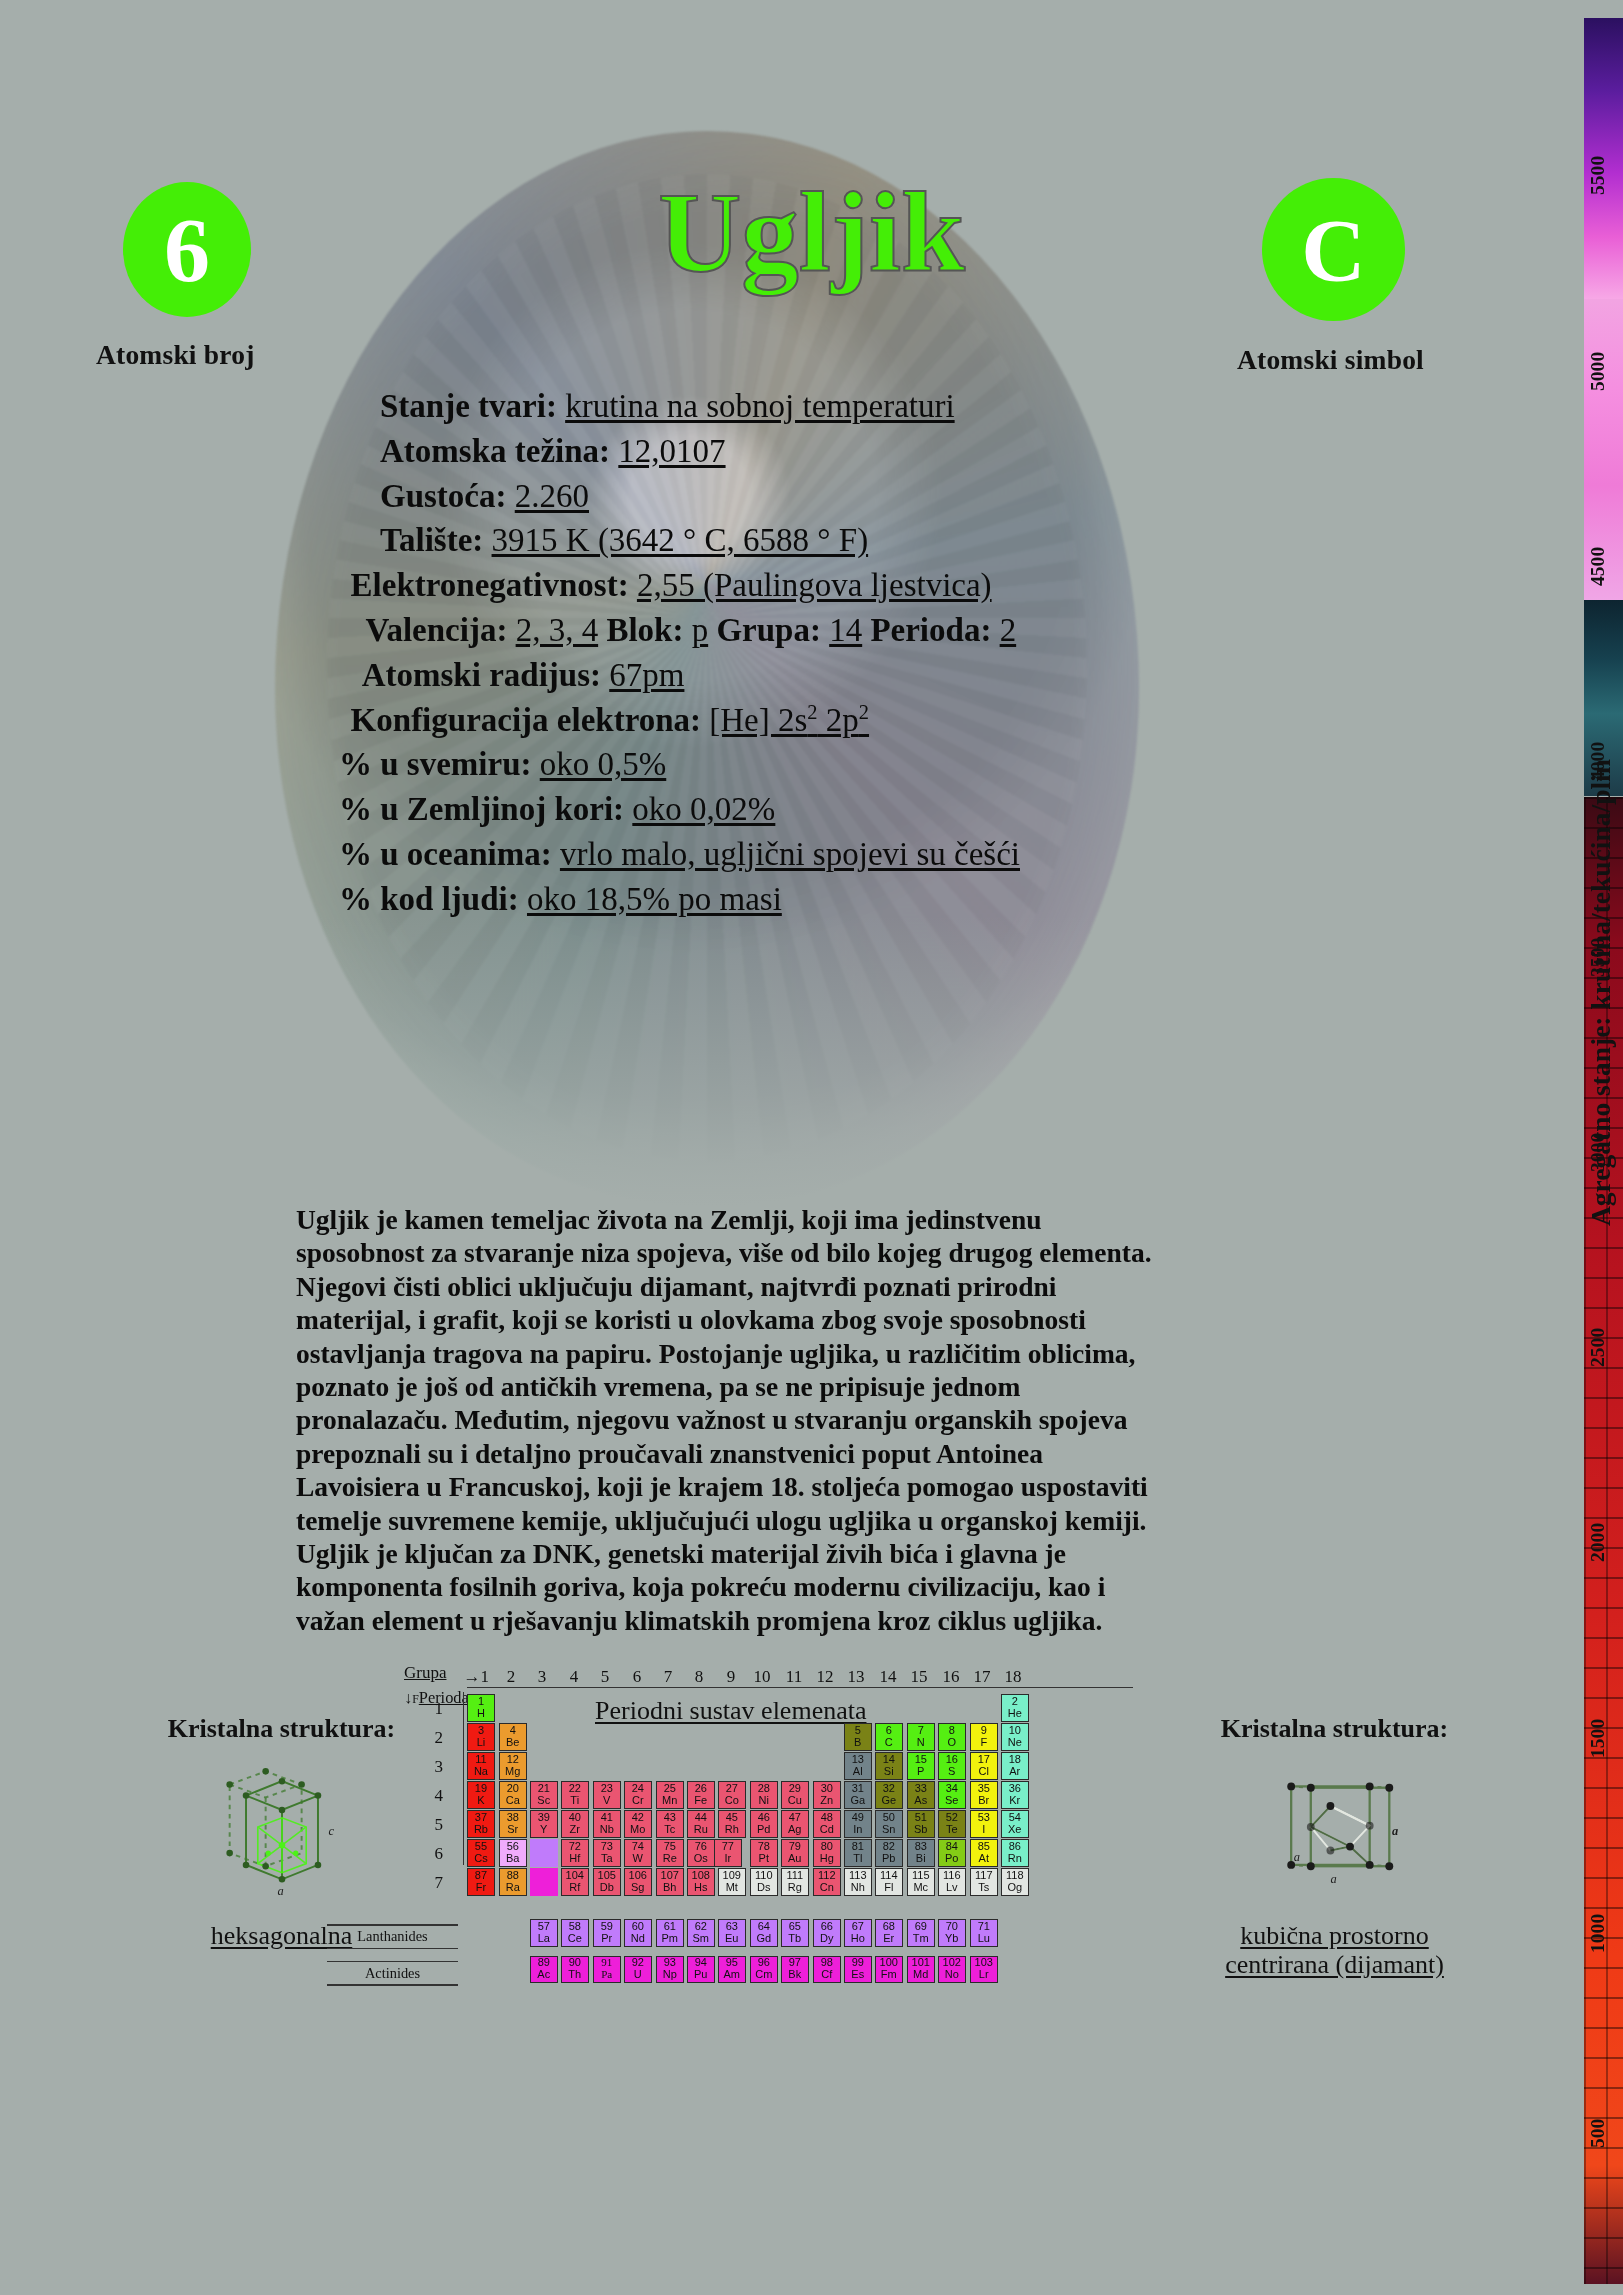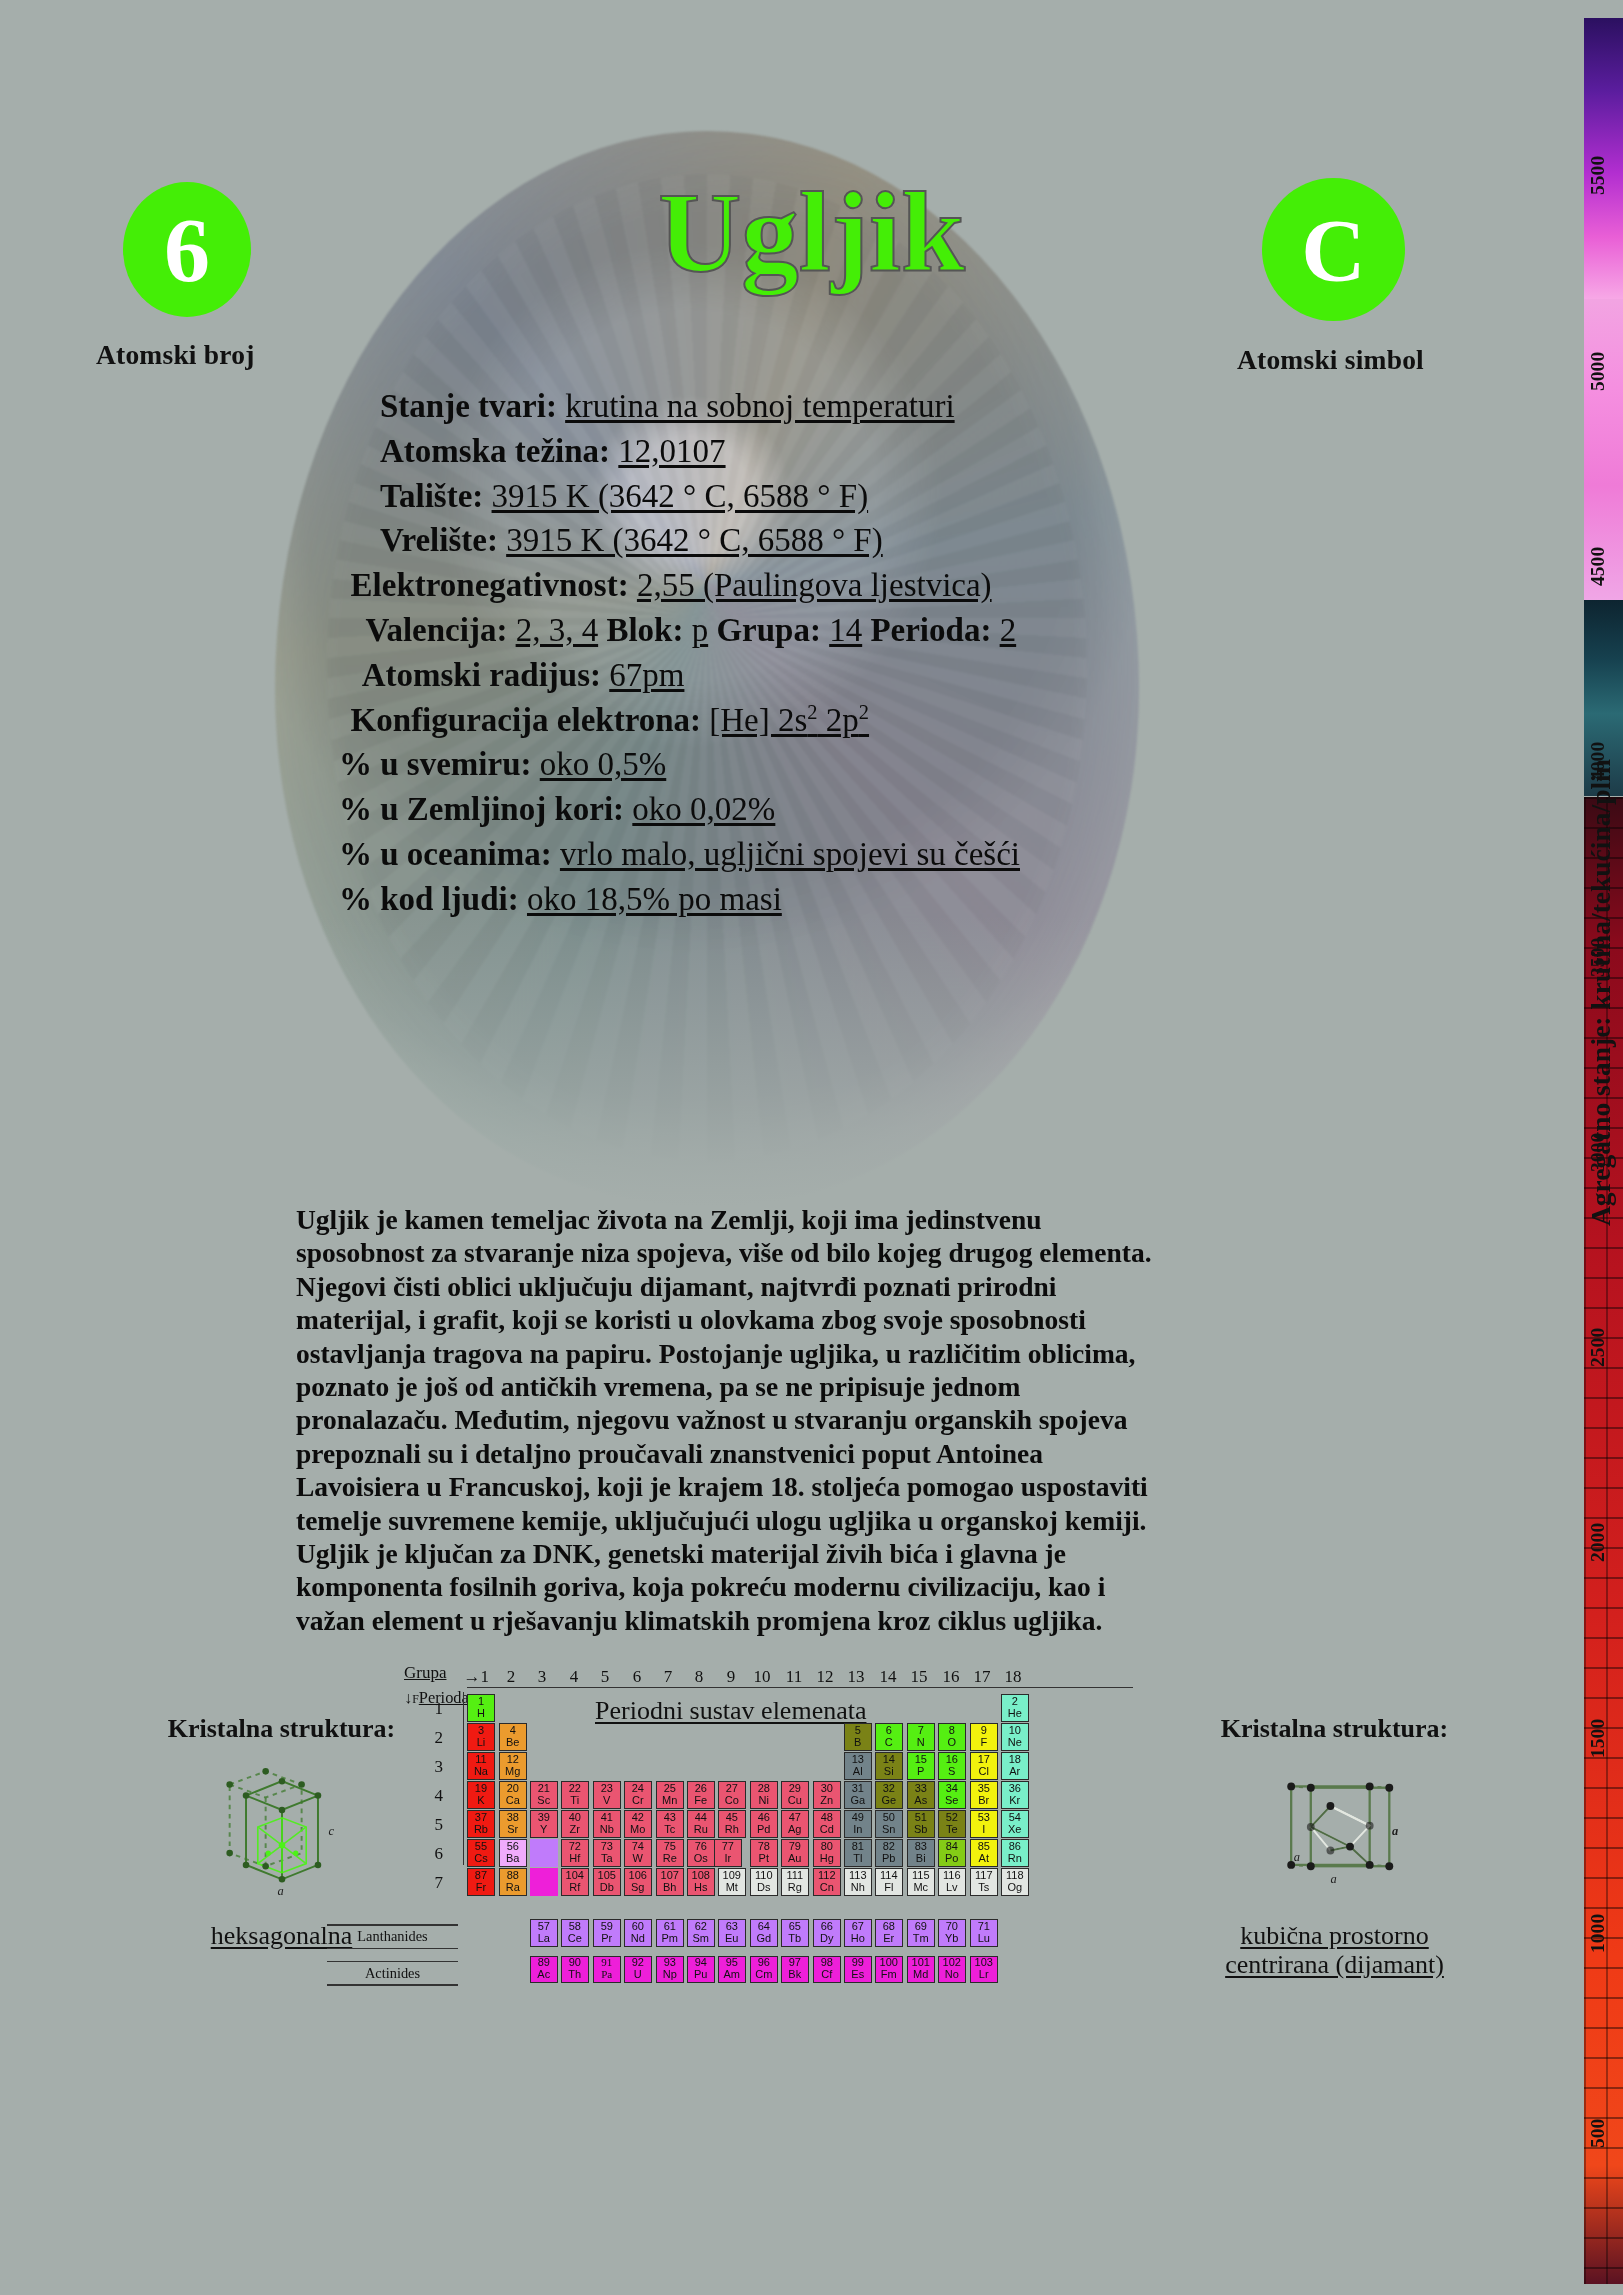--- a/index.html
+++ b/index.html
@@ -219,26 +219,26 @@
 
   <div id="props">
     <div class="prop" id="prop-stanje">
       <span class="k">Stanje tvari:</span>
       <span class="v">krutina na sobnoj temperaturi</span>
     </div>
     <div class="prop">
       <span class="k">Atomska težina:</span>
       <span class="v">12,0107</span>
     </div>
+    <div class="prop" id="prop-gustoca">
+      <span class="k">Gustoća:</span>
+      <span class="v">2.260</span>
+    </div>
     <div class="prop">
       <span class="k">Talište:</span>
-      <span class="v">3915 K (3642 ° C, 6588 ° F)</span>
-    </div>
-    <div class="prop">
-      <span class="k">Vrelište: </span>
       <span class="v">3915 K (3642 ° C, 6588 ° F)</span>
     </div>
     <div class="prop" id="prop-elneg">
       <span class="k">Elektronegativnost:</span>
       <span class="v">2,55 (Paulingova ljestvica)</span>
     </div>
     <div class="prop" id="prop-valencija">
       <span class="k">Valencija:</span>
       <span class="v">2, 3, 4</span>
       <span class="k">Blok:</span>

